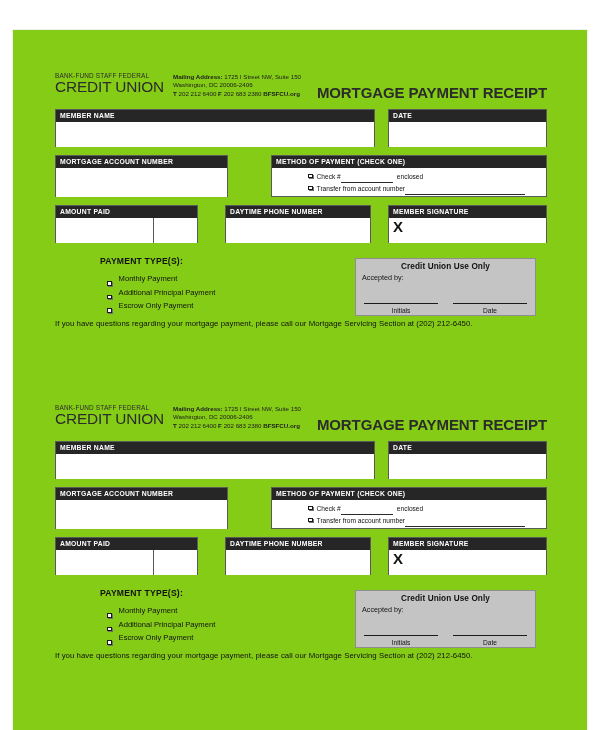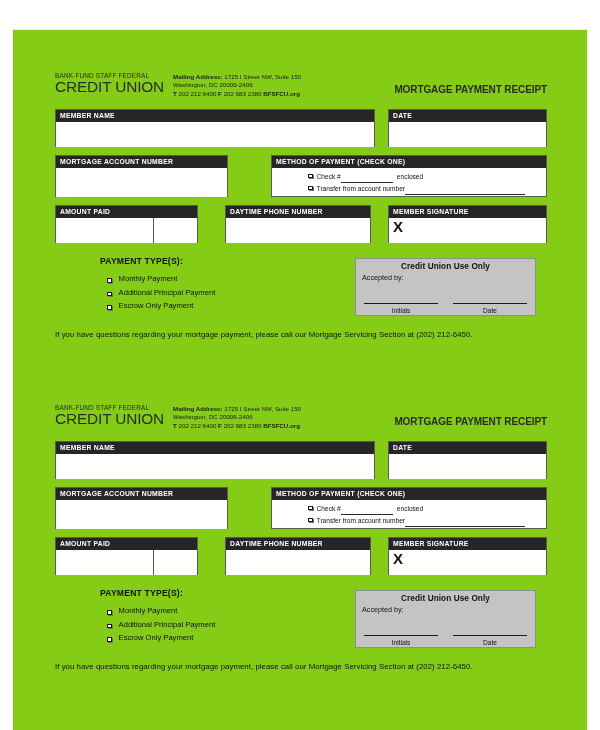--- a/index.html
+++ b/index.html
@@ -65,21 +65,21 @@
     font-size: 6.2px;
     line-height: 8.4px;
     color: #1d1d1d;
     white-space: nowrap;
   }
   .addr b { font-weight: 700; }
   .doc-title {
     position: absolute;
     right: 0;
     top: 12px;
-    font-size: 10px;
+    font-size: 15px;
     font-weight: 700;
     letter-spacing: -0.1px;
     color: #2b2b2b;
     white-space: nowrap;
   }
 
   
   .fbox {
     position: absolute;
     border: 1px solid #5a5a5a;
@@ -169,21 +169,21 @@
     white-space: nowrap;
     padding-left: 21px;
   }
   .pt-list {
     position: absolute;
     left: 52px;
     top: 16px;
   }
   .pt-item {
     display: flex;
-    align-items: center;
+    align-items: flex-end;
     font-size: 7.6px;
     line-height: 13.6px;
     color: #111111;
     white-space: nowrap;
   }
   .pt-item .cbox { margin-top: 3.2px; margin-right: 7px; }
 
   .cu-box {
     position: absolute;
     left: 300px;
@@ -229,21 +229,21 @@
     padding: 0 8px;
   }
   .cu-lbl {
     width: 74px;
     text-align: center;
     font-size: 6.6px;
     color: #111111;
   }
 
   .footnote {
-    margin-top: 12px;
+    margin-top: 1px;
     font-size: 7.8px;
     color: #111111;
     letter-spacing: 0.05px;
     white-space: nowrap;
   }
 </style>
 </head>
 <body>
 
 <div class="page">

